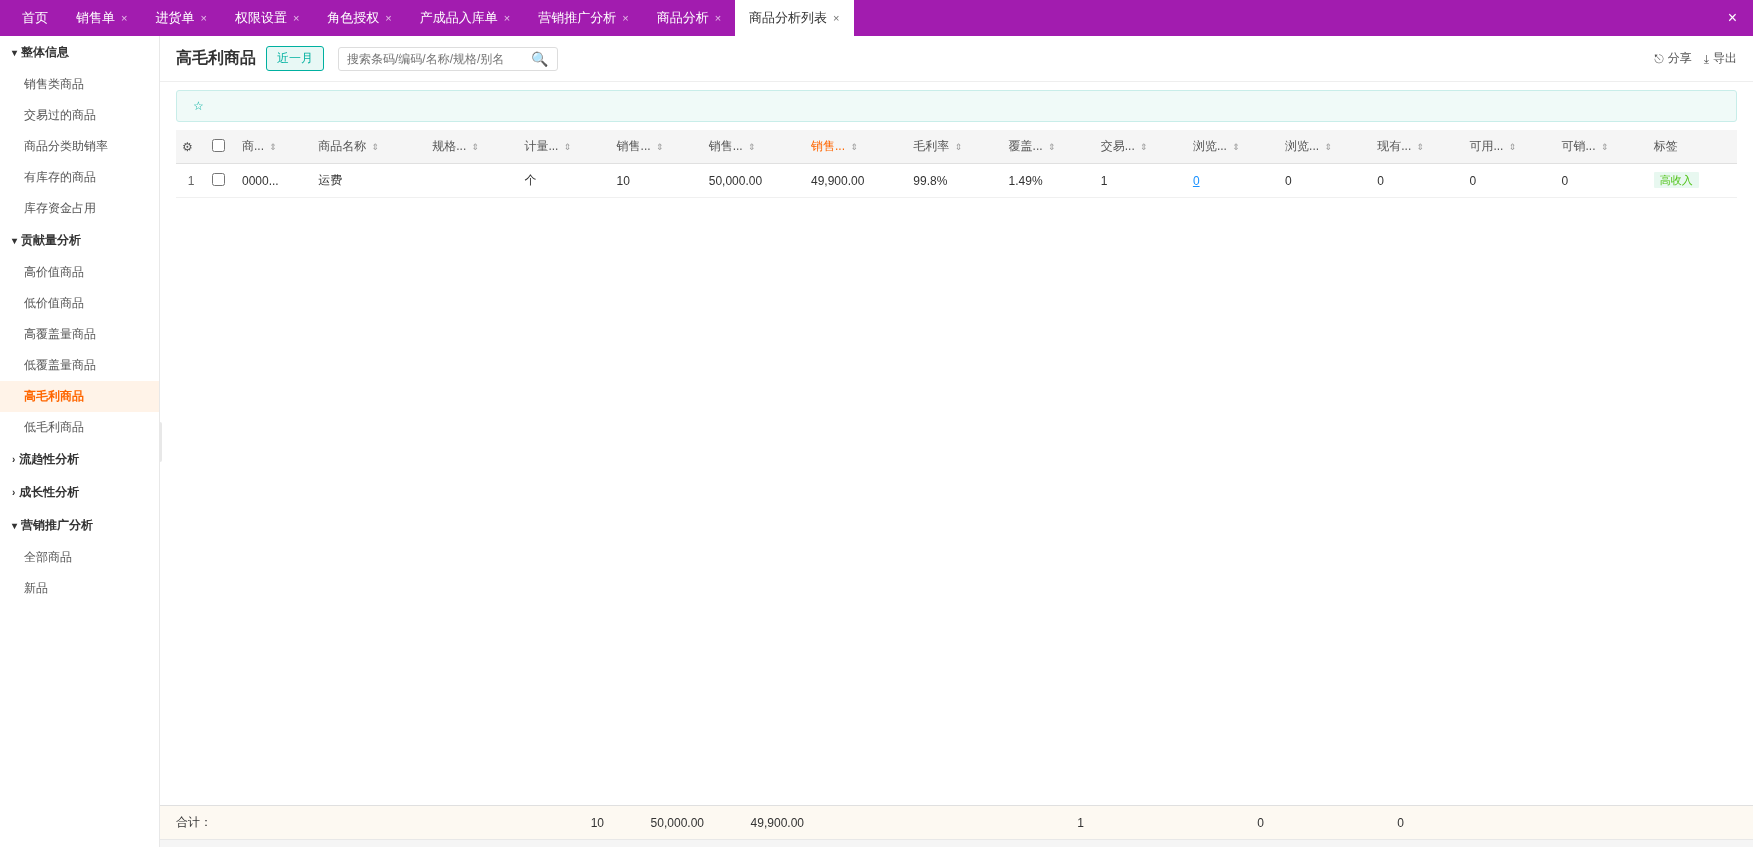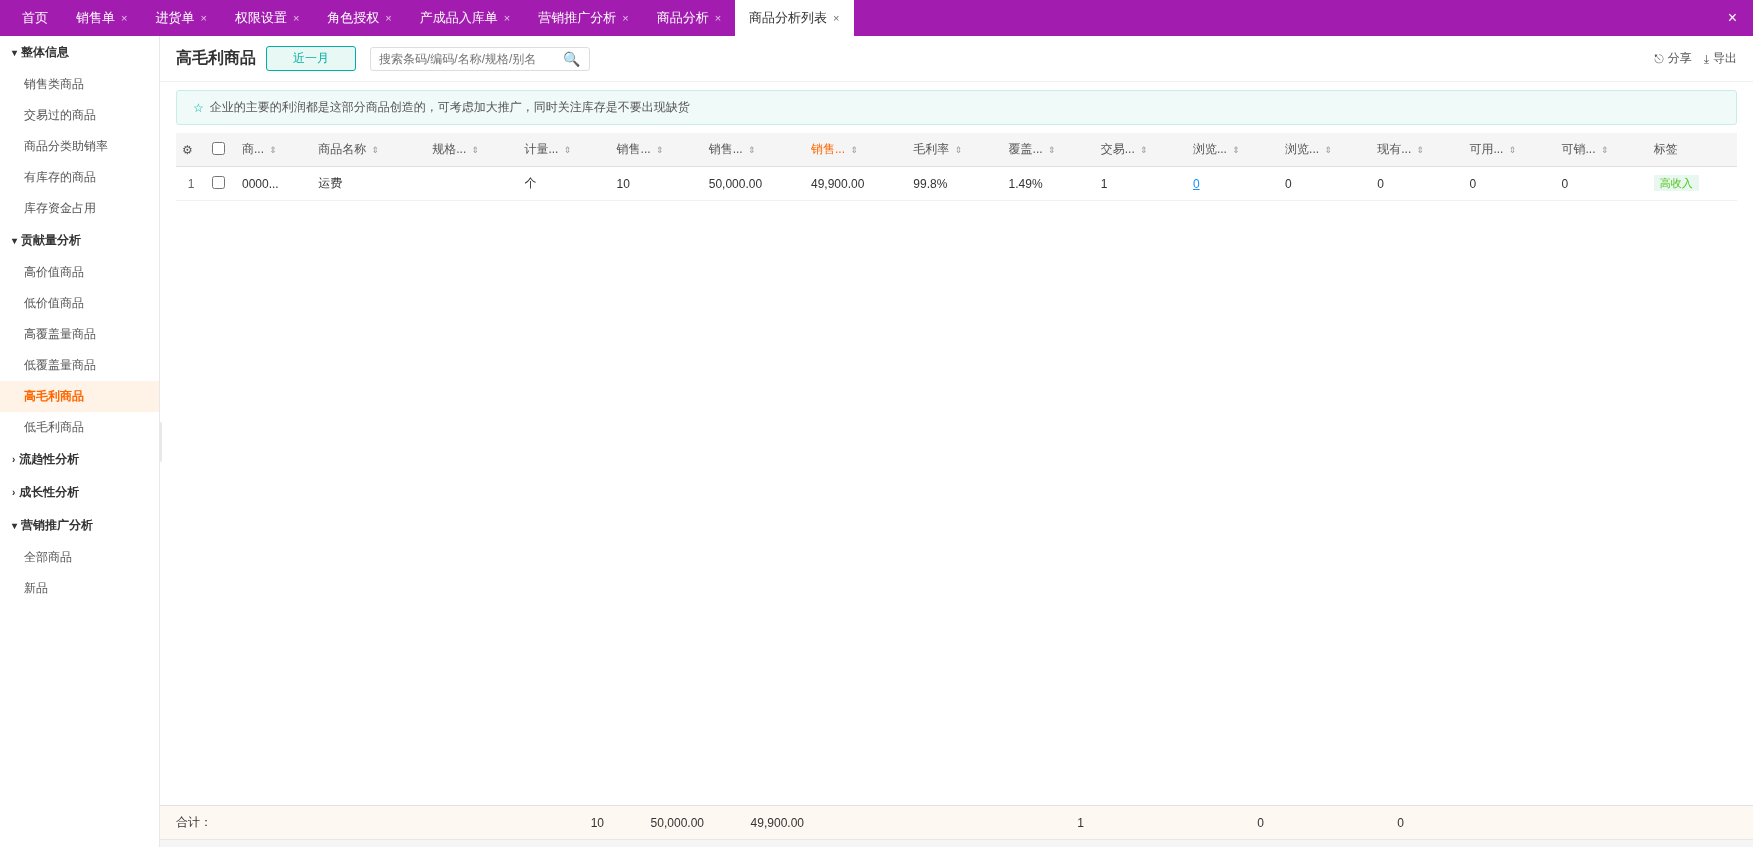--- a/index.html
+++ b/index.html
@@ -121,21 +121,21 @@
     }
     .content-title {
       font-size: 16px;
       font-weight: bold;
       color: #333;
     }
     .period-btn {
       background: #e8f8f5;
       border: 1px solid #00b0a0;
       color: #00b0a0;
-      padding: 3px 26px;
+      padding: 3px 10px;
       border-radius: 3px;
       cursor: pointer;
       font-size: 12px;
     }
     .search-box {
       display: flex;
       align-items: center;
       border: 1px solid #ddd;
       border-radius: 3px;
       padding: 3px 8px;
@@ -400,21 +400,20 @@
         </div>
         <div class="action-btn">
           <span>⤓</span>
           <span>导出</span>
         </div>
       </div>
     </div>
 
     <div class="info-banner">
       <span class="info-icon">☆</span>
-      <span>企业的主要的利润都是这部分商品创造的，可考虑加大推广，同时关注库存是不要出现缺货</span>
     </div>
 
     <div class="table-container">
       <table>
         <thead>
           <tr>
             <th style="width:30px">
               <span>⚙</span>
             </th>
             <th class="checkbox-cell">

